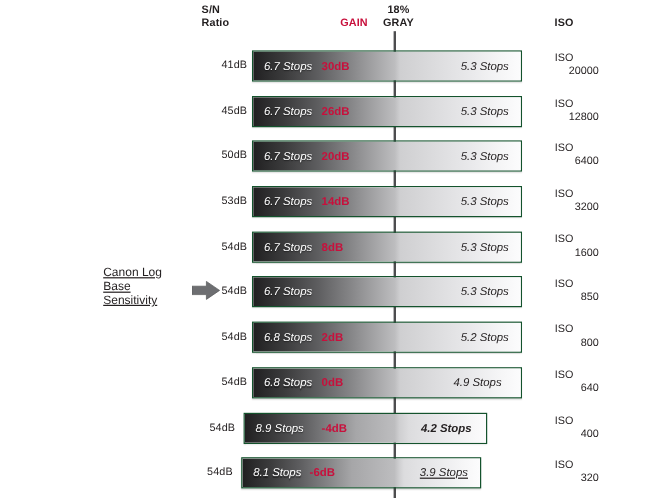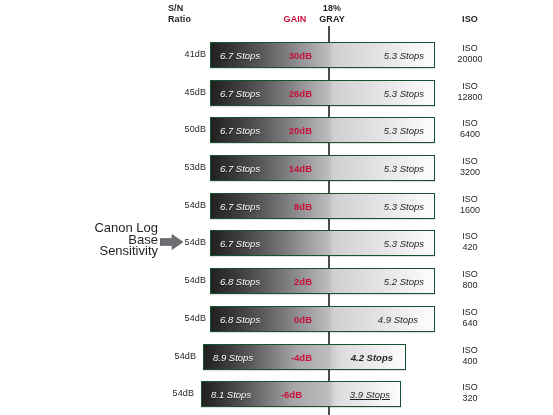--- a/index.html
+++ b/index.html
@@ -45,24 +45,25 @@
     height: 389px;
     background: #4d4d4f;
   }
 
   
   #anno {
     position: absolute;
     left: 86px;
     top: 222px;
     width: 72px;
-    text-align: right;
-    font-size: 13px;
+    text-align: left;
+    font-size: 10px;
     line-height: 11.5px;
     color: #231f20;
+    text-decoration: underline;
   }
   #anno-arrow {
     position: absolute;
     left: 160px;
     top: 234px;
     width: 24px;
     height: 16px;
   }
 
   
@@ -84,21 +85,21 @@
     position: absolute;
     top: 1px;
     left: 441px;
     width: 58px;
     text-align: center;
     font-size: 9px;
     line-height: 11px;
     color: #231f20;
   }
   .iso .iso-l1 { display: block; }
-  .iso .iso-l2 { display: block; }
+  .iso .iso-l2 { display: block; text-align: right; }
 
   .bar {
     position: absolute;
     top: 0;
     height: 26px;
     border: 1px solid #14532d;
     box-sizing: border-box;
     box-shadow: 0 1px 1px rgba(0,0,0,0.12);
     overflow: hidden;
   }
@@ -116,21 +117,21 @@
     white-space: nowrap;
   }
   .seg-left {
     color: #ffffff;
     font-style: italic;
     text-shadow: 0 1px 1px rgba(0,0,0,0.55);
   }
   .seg-gain {
     color: #c8103c;
     font-weight: bold;
-    text-align: right;
+    text-align: left;
   }
   .seg-right {
     color: #231f20;
     font-style: italic;
     text-align: right;
   }
 </style>
 </head>
 <body>
 
@@ -229,21 +230,21 @@
       </div>
       <div class="row" style="top: 230px;">
         <div class="sn" style="left: 160px;">54dB</div>
         <div class="bar" style="left: 210px; width: 225px;">
           <div class="bar-grad" style="background: linear-gradient(to right, rgb(32, 31, 32) 0%, rgb(42, 42, 43) 4%, rgb(60, 60, 61) 12%, rgb(93, 93, 95) 24%, rgb(132, 132, 134) 36%, rgb(166, 166, 168) 46%, rgb(189, 189, 191) 52.9%, rgb(207, 207, 209) 54.9%, rgb(220, 220, 222) 68%, rgb(234, 234, 236) 82%, rgb(246, 246, 247) 93%, rgb(252, 252, 253) 100%);"></div>
           <div class="seg-label seg-left" style="left: 9px;">6.7 Stops</div>
           <div class="seg-label seg-right" style="right: 10px; width: 70px;">5.3 Stops</div>
         </div>
         <div class="iso">
           <span class="iso-l1">ISO</span>
-          <span class="iso-l2">420</span>
+          <span class="iso-l2">850</span>
         </div>
       </div>
       <div class="row" style="top: 268px;">
         <div class="sn" style="left: 160px;">54dB</div>
         <div class="bar" style="left: 210px; width: 225px;">
           <div class="bar-grad" style="background: linear-gradient(to right, rgb(32, 31, 32) 0%, rgb(42, 42, 43) 4%, rgb(60, 60, 61) 12%, rgb(93, 93, 95) 24%, rgb(132, 132, 134) 36%, rgb(166, 166, 168) 46%, rgb(189, 189, 191) 52.9%, rgb(207, 207, 209) 54.9%, rgb(220, 220, 222) 68%, rgb(234, 234, 236) 82%, rgb(246, 246, 247) 93%, rgb(252, 252, 253) 100%);"></div>
           <div class="seg-label seg-left" style="left: 9px;">6.8 Stops</div>
           <div class="seg-label seg-gain" style="left: 57px; width: 44px;">2dB</div>
           <div class="seg-label seg-right" style="right: 10px; width: 70px;">5.2 Stops</div>
         </div>

